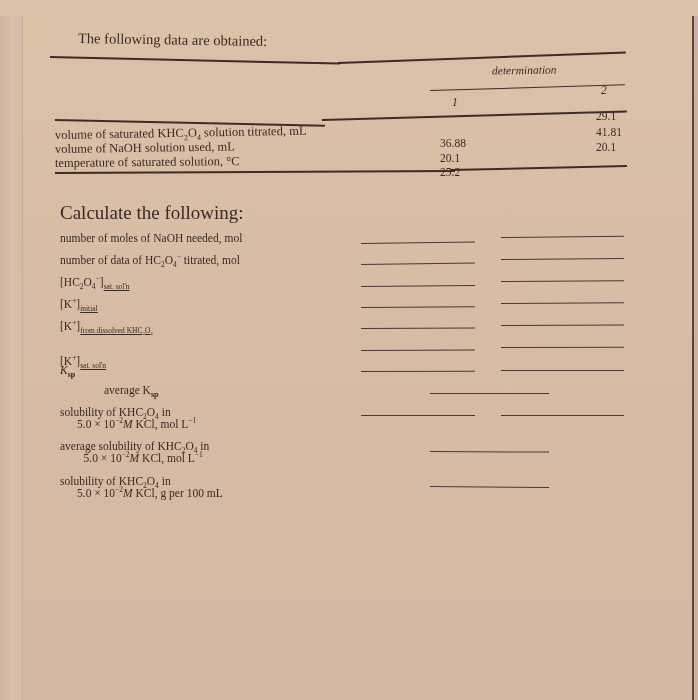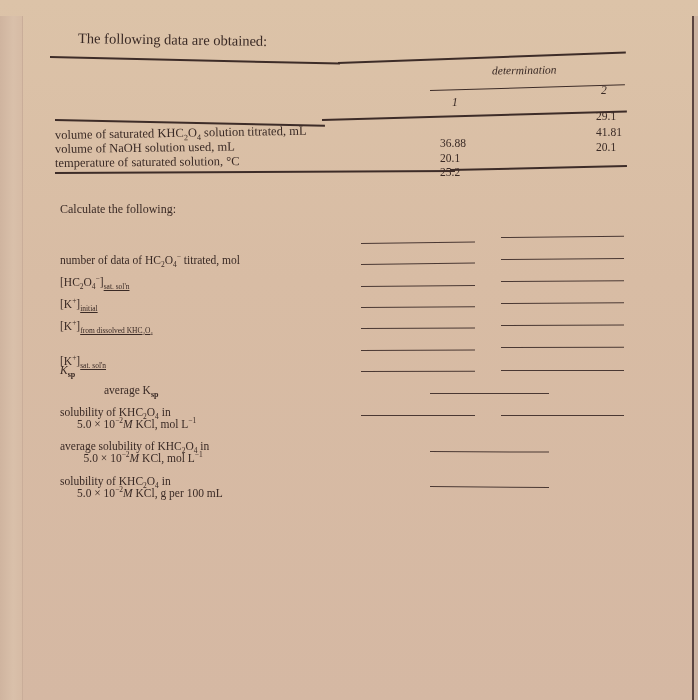--- a/index.html
+++ b/index.html
@@ -66,21 +66,21 @@
     .row-label {
       font-size: 12.5px;
       transform-origin: left center;
     }
     .val {
       font-size: 11.5px;
     }
     sub, sup { font-size: 65%; line-height: 0; }
     .calc-head {
       left: 60px; top: 186px;
-      font-size: 12px;
+      font-size: 19px;
     }
     .item {
       font-size: 11.5px;
       left: 60px;
     }
     .item .sub2 { font-size: 70%; vertical-align: -3px; }
     .item .sub3 { font-size: 65%; vertical-align: -3px; text-decoration: underline; }
     .item.ml { line-height: 12px; }
     .item .indent { padding-left: 17px; display: block; }
     .blank {
@@ -124,20 +124,21 @@
 
   <div class="abs val" style="left:596px; top:94px;">29.1</div>
   <div class="abs val" style="left:596px; top:110px;text-align:right;">41.81</div>
   <div class="abs val" style="left:596px; top:125px;">20.1</div>
 
   <div class="rule" style="left:55px; top:156px; width:400px; transform:rotate(-0.3deg);"></div>
   <div class="rule" style="left:450px; top:153px; width:177px; transform:rotate(-1.3deg);"></div>
 
   <div class="abs calc-head">Calculate the following:</div>
 
+  <div class="abs item" style="top:216px;">number of moles of NaOH needed, mol</div>
 
   <div class="abs item" style="top:238px;">
     <span>number of data of HC</span><sub>2</sub><span>O</span><sub>4</sub><sup>−</sup><span> titrated, mol</span>
   </div>
 
   <div class="abs item" style="top:260px;">
     <span>[HC</span><sub>2</sub><span>O</span><sub>4</sub><sup>−</sup><span>]</span><span class="sub3">sat. sol'n</span>
   </div>
 
   <div class="abs item" style="top:282px;">

